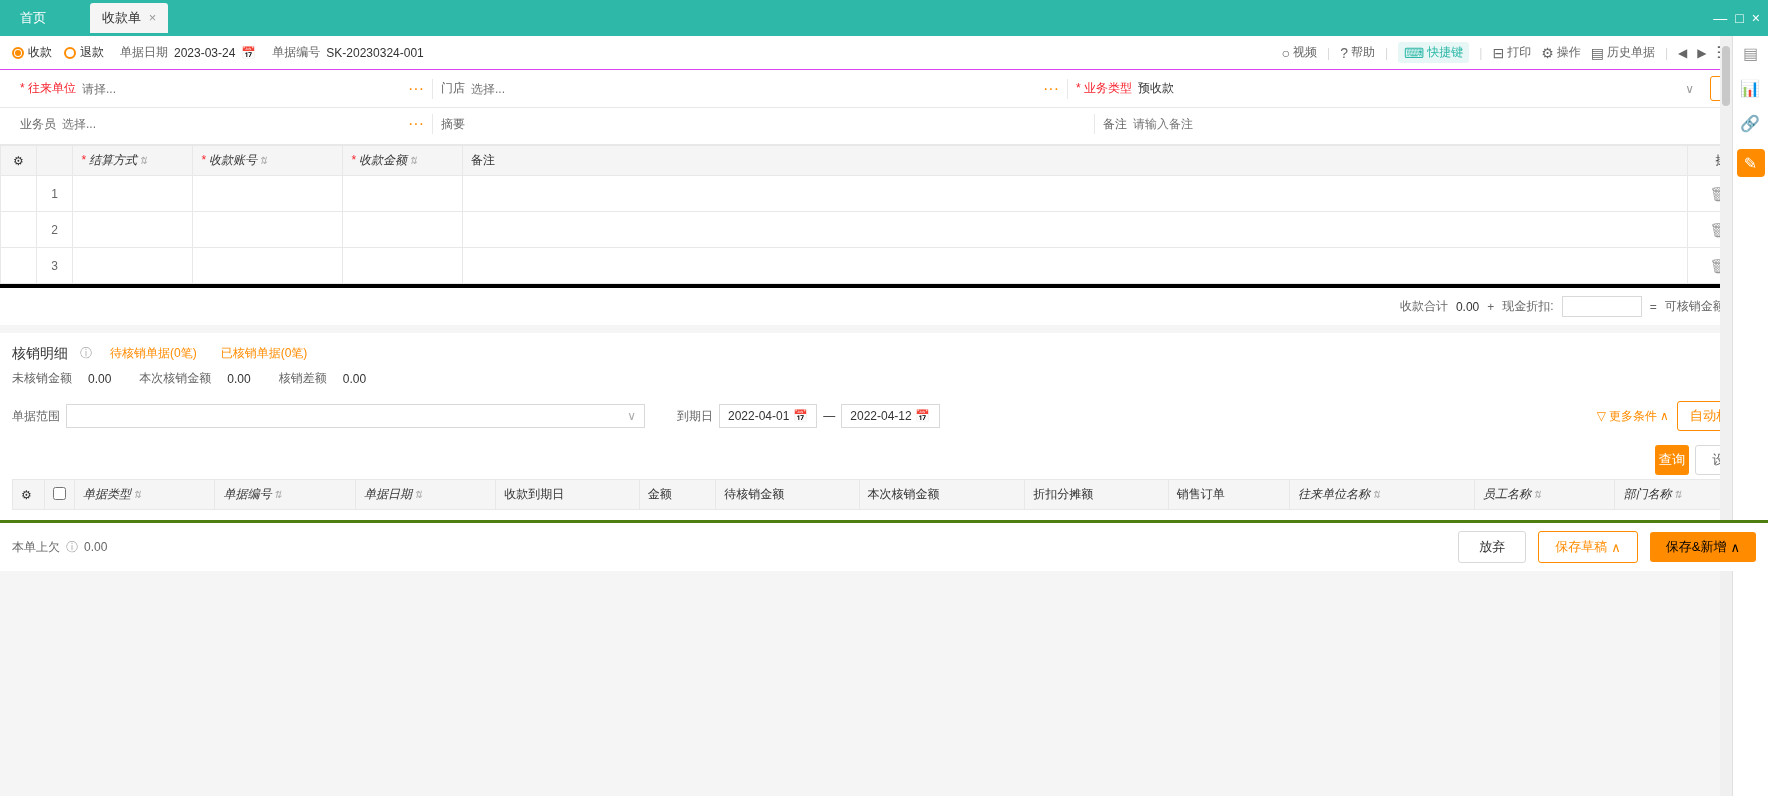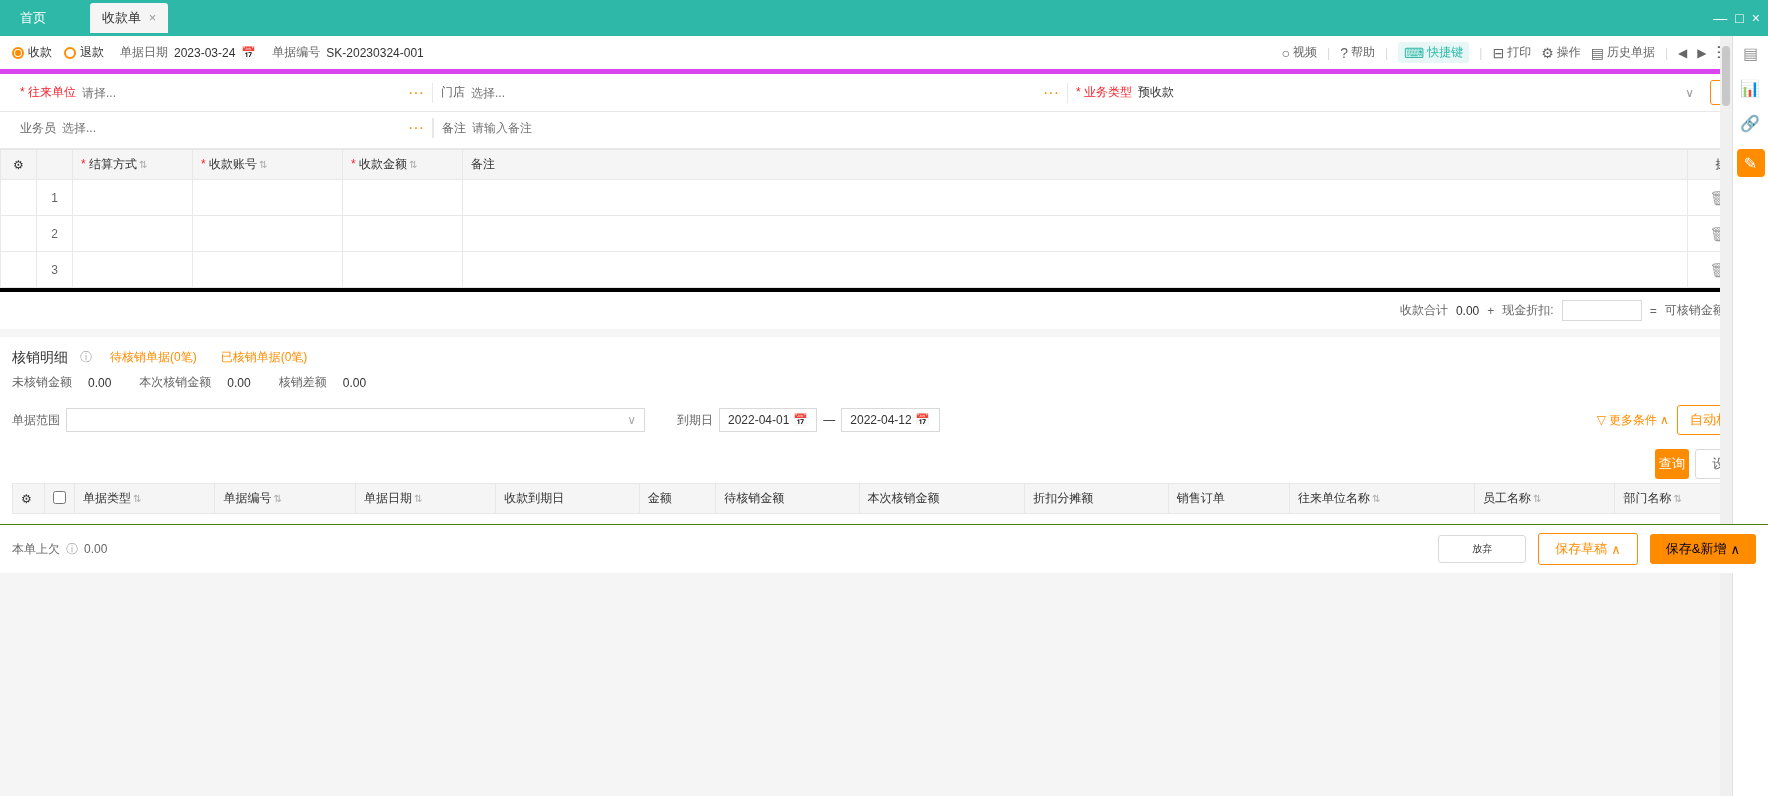--- a/index.html
+++ b/index.html
@@ -15,21 +15,21 @@
     .nav-tab.active { background: #f5f5f5; color: #333; margin-left: 28px; }
     .nav-tab-close { margin-left: 4px; color: #999; cursor: pointer; }
     .nav-spacer { flex: 1; }
     .nav-controls { display: flex; gap: 8px; color: #fff; font-size: 14px; cursor: pointer; }
 
     
     .main-content { background: #f5f5f5; height: calc(796px - 36px); overflow-y: auto; }
 
     
     .toolbar-row {
-      display: flex; align-items: center; padding: 6px 12px; background: #fff; border-bottom: 5px solid #d946ef; gap: 16px;
+      display: flex; align-items: center; padding: 6px 12px; background: #fff; border-bottom: 1px solid #d946ef; gap: 16px;
     }
     .radio-group { display: flex; gap: 12px; align-items: center; }
     .radio-item { display: flex; align-items: center; gap: 4px; cursor: pointer; }
     .radio-dot { width: 12px; height: 12px; border-radius: 50%; border: 2px solid #ff8c00; display: inline-block; position: relative; }
     .radio-dot.active::after { content:''; width: 6px; height: 6px; background: #ff8c00; border-radius: 50%; position: absolute; top: 1px; left: 1px; }
     .toolbar-field { display: flex; align-items: center; gap: 6px; }
     .toolbar-label { color: #666; white-space: nowrap; }
     .toolbar-value { color: #333; font-weight: 500; }
     .toolbar-spacer { flex: 1; }
     .toolbar-actions { display: flex; align-items: center; gap: 10px; color: #666; font-size: 12px; }
@@ -58,21 +58,21 @@
     .data-table { width: 100%; border-collapse: collapse; }
     .data-table th { background: #f5f5f5; border: 1px solid #e8e8e8; padding: 6px 8px; text-align: left; font-weight: normal; color: #333; white-space: nowrap; }
     .data-table td { border: 1px solid #e8e8e8; padding: 6px 8px; color: #333; height: 36px; }
     .data-table .col-settings { width: 36px; text-align: center; }
     .data-table .col-num { width: 36px; text-align: center; color: #666; }
     .data-table .col-settlement { width: 120px; }
     .data-table .col-account { width: 150px; }
     .data-table .col-amount { width: 120px; }
     .data-table .col-ops { width: 80px; text-align: center; white-space: nowrap; }
     .th-required::before { content: '* '; color: #f5222d; }
-    .th-sort { display: flex; align-items: center; gap: 2px; }
+    .th-sort { display: flex; align-items: center; gap: 2px; font-style: italic; }
     .th-sort-icon { color: #aaa; font-size: 10px; }
     .row-ops { display: flex; gap: 6px; justify-content: center; }
     .row-op-btn { color: #999; cursor: pointer; font-size: 14px; }
 
     
     .summary-row { display: flex; align-items: center; justify-content: flex-end; padding: 8px 12px; background: #fff; border-top: 4px solid #000000; gap: 8px; color: #666; }
     .summary-val { color: #333; }
     .summary-highlight { color: #ff8c00; font-weight: 500; }
     .summary-input { border: 1px solid #d9d9d9; padding: 2px 6px; width: 80px; outline: none; }
     .summary-eq { color: #666; }
@@ -97,21 +97,21 @@
     
     .bottom-table-section { background: #fff; margin-top: 2px; }
     .bottom-table { width: 100%; border-collapse: collapse; }
     .bottom-table th { background: #f5f5f5; border: 1px solid #e8e8e8; padding: 6px 8px; font-weight: normal; color: #333; white-space: nowrap; text-align: left; font-size: 12px; }
     .bottom-table .th-sort { display: flex; align-items: center; gap: 2px; }
 
     
     .footer-row { display: flex; align-items: center; padding: 8px 12px; background: #fff; border-top: 1px solid #e8e8e8; gap: 12px; }
     .footer-info { display: flex; align-items: center; gap: 6px; color: #666; }
     .footer-spacer { flex: 1; }
-    .btn-abandon { background: #fff; border: 1px solid #d9d9d9; color: #333; padding: 6px 33px; cursor: pointer; border-radius: 3px; font-size: 10px; }
+    .btn-abandon { background: #fff; border: 1px solid #d9d9d9; color: #333; padding: 6px 20px; cursor: pointer; border-radius: 3px; font-size: 13px; }
     .btn-save-draft { background: #fff; border: 1px solid #ff8c00; color: #ff8c00; padding: 6px 16px; cursor: pointer; border-radius: 3px; font-size: 13px; display: flex; align-items: center; gap: 4px; }
     .btn-save-new { background: #ff8c00; border: none; color: #000000; padding: 6px 16px; cursor: pointer; border-radius: 3px; font-size: 13px; display: flex; align-items: center; gap: 4px; }
 
     
     .right-sidebar { position: fixed; right: 0; top: 36px; width: 36px; background: #fff; border-left: 1px solid #e0e0e0; display: flex; flex-direction: column; align-items: center; padding: 8px 0; gap: 16px; height: calc(796px - 36px); }
     .sidebar-icon { color: #999; cursor: pointer; font-size: 16px; }
 
     
     .scroll-track { position: fixed; right: 36px; top: 36px; width: 12px; background: #f0f0f0; height: calc(796px - 36px); }
     .scroll-thumb { width: 8px; background: #c8c8c8; border-radius: 4px; margin: 2px; height: 60px; margin-top: 10px; }
@@ -216,20 +216,24 @@
     <button class="btn-settings" style="margin-left:8px;">设置</button>
   </div>
 
   <div class="fields-row2">
     <div class="field-group" style="max-width:420px;">
       <span class="field-label-normal">业务员</span>
       <input class="field-input" type="text" placeholder="选择..." style="color: rgb(187, 187, 187); border: none; outline: none; flex: 1 1 0%;">
       <span class="field-dots">···</span>
     </div>
     <div class="field-divider"></div>
+    <div class="field-group" style="flex:1.2;">
+      <span class="field-label-normal">摘要</span>
+      <input class="field-input" type="text" style="border: none; outline: none; flex: 1 1 0%;">
+    </div>
     <div class="field-divider"></div>
     <div class="field-group" style="flex:1.2;">
       <span class="field-label-normal">备注</span>
       <input class="field-input" type="text" placeholder="请输入备注" style="color: rgb(187, 187, 187); border: none; outline: none; flex: 1 1 0%;">
     </div>
   </div>
 
   <div class="table-section">
     <table class="data-table">
       <thead>
@@ -420,21 +424,21 @@
           </tr>
         </thead>
         <tbody>
           
         </tbody>
       </table>
     </div>
 
   </div>
 
-  <div class="footer-row" style="position:sticky; bottom:8px; background:#fff; border-top:1px solid #4d7c0f; z-index:10;">
+  <div class="footer-row" style="position:sticky; bottom:8px; background:#fff; border-top:3px solid #4d7c0f; z-index:10;">
     <div class="footer-info">
       <span>本单上欠</span>
       <span class="info-icon">ⓘ</span>
       <span>0.00</span>
     </div>
     <div class="footer-spacer"></div>
     <button class="btn-abandon">放弃</button>
     <div class="btn-save-draft">
       <span>保存草稿</span>
       <span>∧</span>

